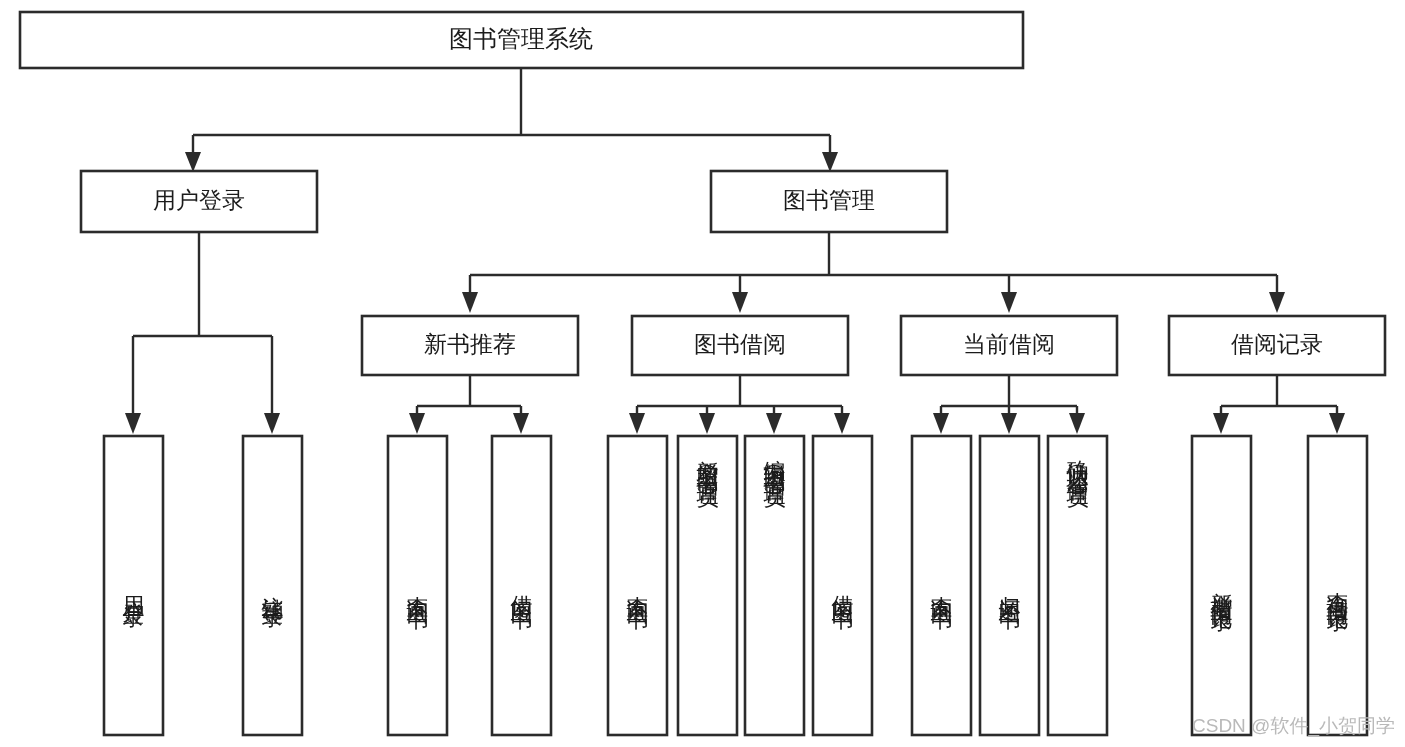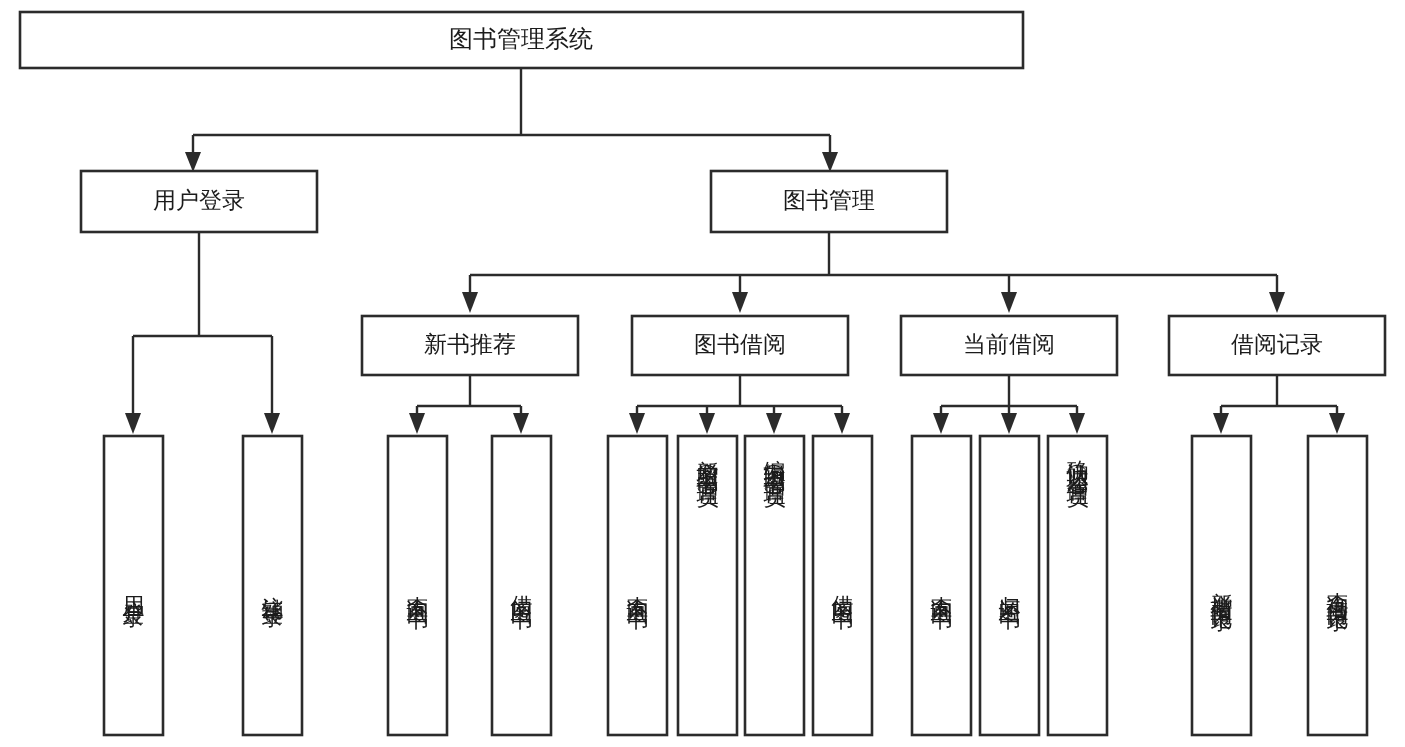--- a/index.html
+++ b/index.html
@@ -205,14 +205,15 @@
   <div class="leaf-label top-aligned" style="left:745px; top:442px; width:59px; height:293px;">编辑图书（管理员）</div>
   <div class="leaf-label" style="left:813px; top:436px; width:59px; height:299px;">借阅图书</div>
 
   <div class="leaf-label" style="left:912px; top:436px; width:59px; height:299px;">查询图书</div>
   <div class="leaf-label" style="left:980px; top:436px; width:59px; height:299px;">归还图书</div>
   <div class="leaf-label top-aligned" style="left:1048px; top:442px; width:59px; height:293px;">确认归还（管理员）</div>
 
   <div class="leaf-label" style="left:1192px; top:436px; width:59px; height:299px;">新增借阅记录</div>
   <div class="leaf-label" style="left:1308px; top:436px; width:59px; height:299px;">查询借阅记录</div>
 
+  <div class="watermark">CSDN @软件_小贺同学</div>
 
 </div>
 
 </body></html>

